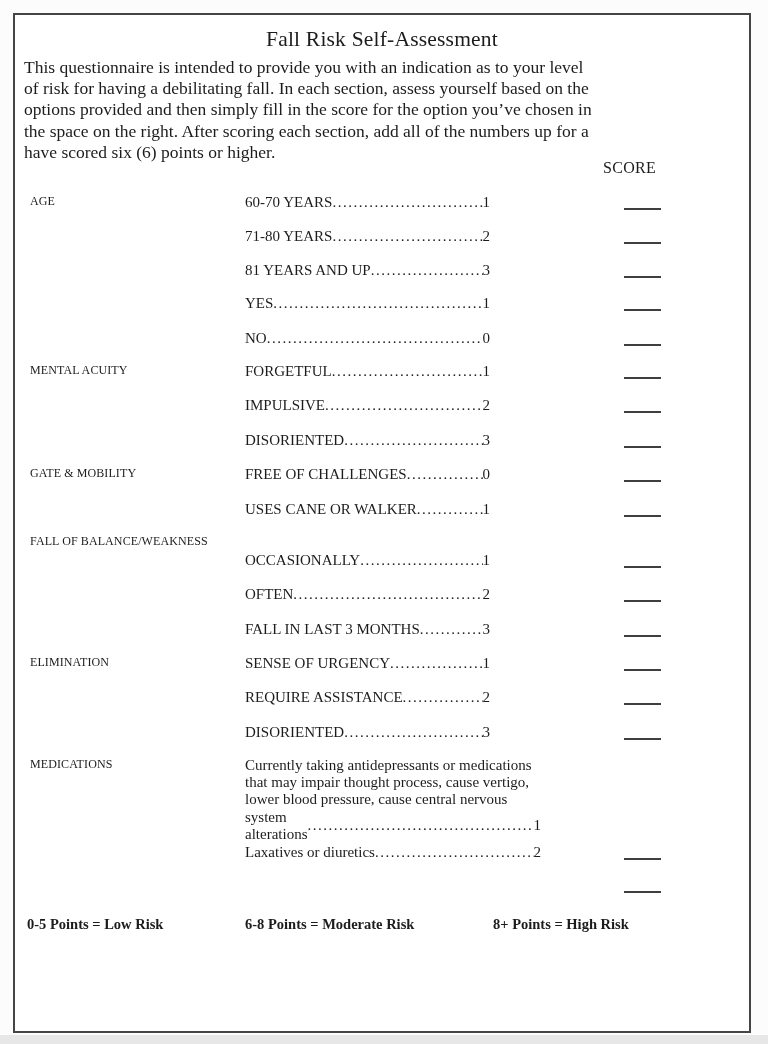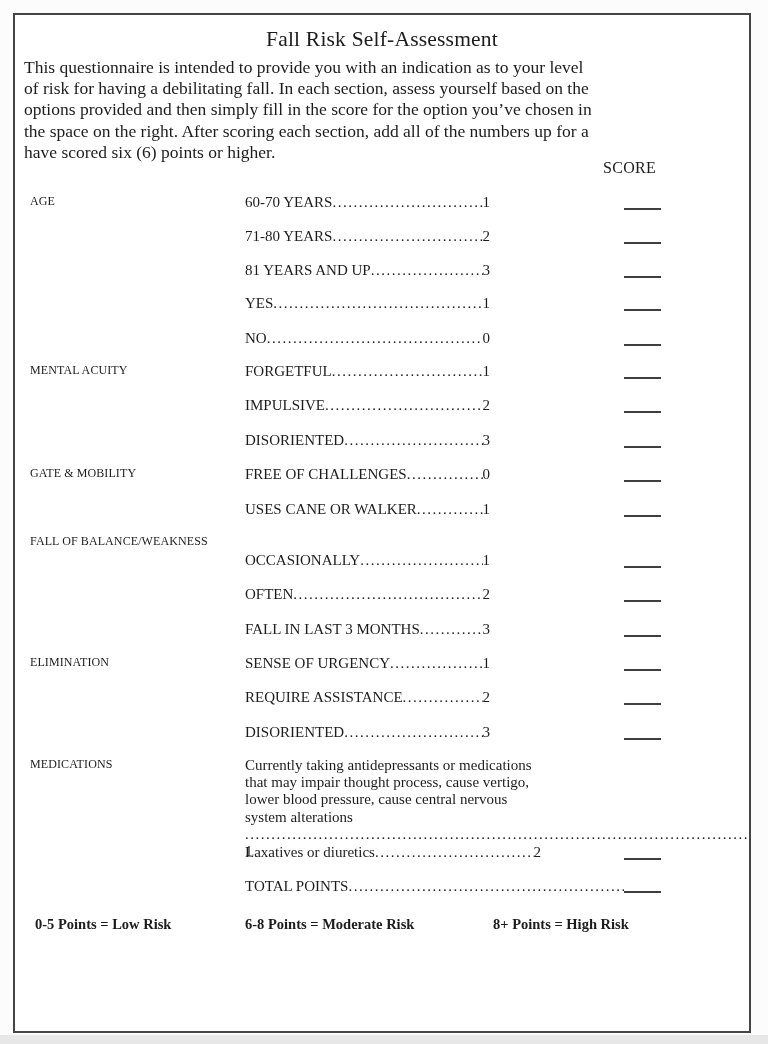--- a/index.html
+++ b/index.html
@@ -59,24 +59,24 @@
   .blank {
     position: absolute; left: 609px; top: 14px;
     width: 37px; height: 2px;
     border-bottom: 2px solid #3f3f3f;
   }
   .blank-hi { top: 13px; }
   .med-block {
     position: absolute; left: 230px; top: 0; width: 296px;
     font-size: 15px; line-height: 17.2px;
   }
-  .med-lastline { display: flex; align-items: flex-start; flex-direction: column; }
+  .med-lastline { display: flex; align-items: center; }
   .footer { position: relative; height: 30px; font-weight: bold; font-size: 14.5px; }
   .legend { position: absolute; top: 6px; white-space: nowrap; }
-  .legend-low { left: 12px; margin-left: 8px; }
+  .legend-low { left: 12px; }
   .legend-mod { left: 230px; }
   .legend-high { left: 478px; }
 </style>
 </head>
 <body>
 
 <div class="page">
 
   <h1 class="title">Fall Risk Self-Assessment</h1>
 
@@ -249,24 +249,20 @@
     <div class="row">
       <span class="opt opt-wide">
           <span class="txt">Laxatives or diuretics</span>
           <span class="dots"></span>
           <span class="pts">2</span>
         </span>
       <span class="blank"></span>
     </div>
 
     <div class="row row-total">
-      <span class="opt opt-total">
-          <span class="txt">TOTAL POINTS</span>
-          <span class="dots"></span>
-        </span>
       <span class="blank blank-hi"></span>
     </div>
 
     <div class="footer">
       <span class="legend legend-low">0-5 Points = Low Risk</span>
       <span class="legend legend-mod">6-8 Points = Moderate Risk</span>
       <span class="legend legend-high">8+ Points = High Risk</span>
     </div>
 
   </div>

